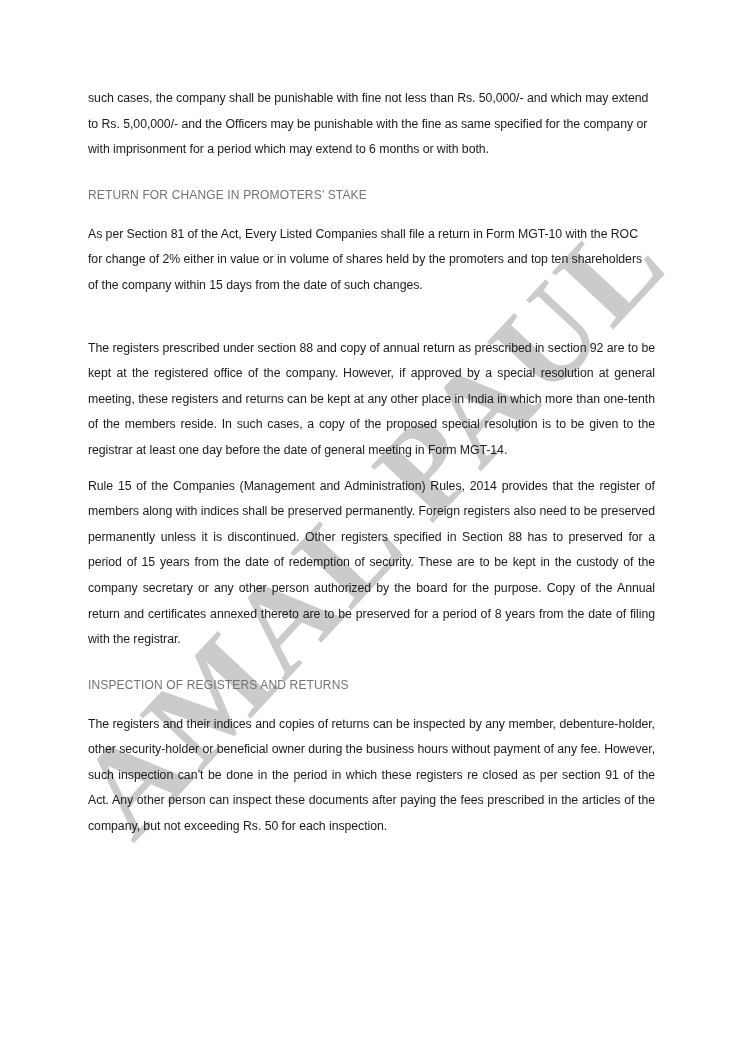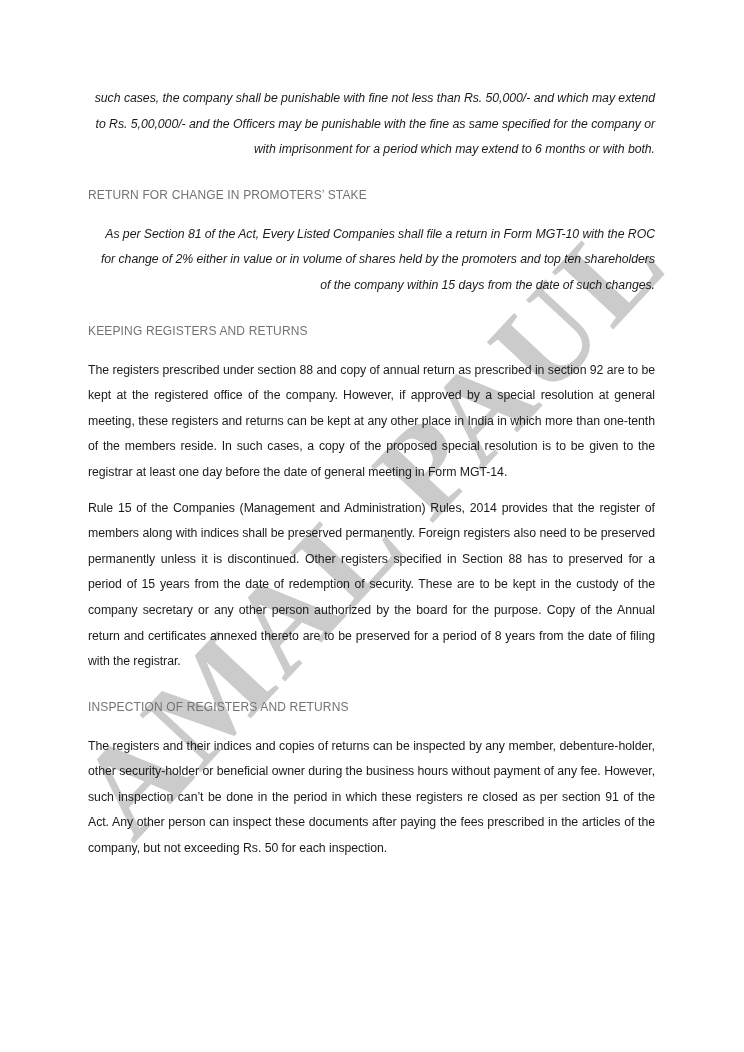--- a/index.html
+++ b/index.html
@@ -54,22 +54,21 @@
   .para {
     margin: 0 0 0 0;
     font-size: 12.3px;
     line-height: 25.6px;
     color: #1b1b1b;
     text-align: justify;
     text-justify: inter-word;
     letter-spacing: -0.05px;
   }
   .para.first {
-    text-align: right;
-    font-style: italic;
+    text-align: left;
   }
   .heading {
     margin: 0;
     font-size: 12px;
     font-weight: 400;
     color: #737373;
     letter-spacing: 0.15px;
     line-height: 22px;
     white-space: nowrap;
   }
@@ -93,21 +92,20 @@
     <div class="gap-after-para"></div>
 
     <h2 class="heading">RETURN FOR CHANGE IN PROMOTERS’ STAKE</h2>
 
     <div class="gap-after-heading"></div>
 
     <p class="para first">As per Section 81 of the Act, Every Listed Companies shall file a return in Form MGT-10 with the ROC for change of 2% either in value or in volume of shares held by the promoters and top ten shareholders of the company within 15 days from the date of such changes.</p>
 
     <div class="gap-after-para"></div>
 
-    <h2 class="heading">KEEPING REGISTERS AND RETURNS</h2>
 
     <div class="gap-after-heading"></div>
 
     <p class="para">The registers prescribed under section 88 and copy of annual return as prescribed in section 92 are to be kept at the registered office of the company. However, if approved by a special resolution at general meeting, these registers and returns can be kept at any other place in India in which more than one-tenth of the members reside. In such cases, a copy of the proposed special resolution is to be given to the registrar at least one day before the date of general meeting in Form MGT-14.</p>
 
     <div class="gap-para-para"></div>
 
     <p class="para">Rule 15 of the Companies (Management and Administration) Rules, 2014 provides that the register of members along with indices shall be preserved permanently. Foreign registers also need to be preserved permanently unless it is discontinued. Other registers specified in Section 88 has to preserved for a period of 15 years from the date of redemption of security. These are to be kept in the custody of the company secretary or any other person authorized by the board for the purpose. Copy of the Annual return and certificates annexed thereto are to be preserved for a period of 8 years from the date of filing with the registrar.</p>
 
     <div class="gap-after-para"></div>

